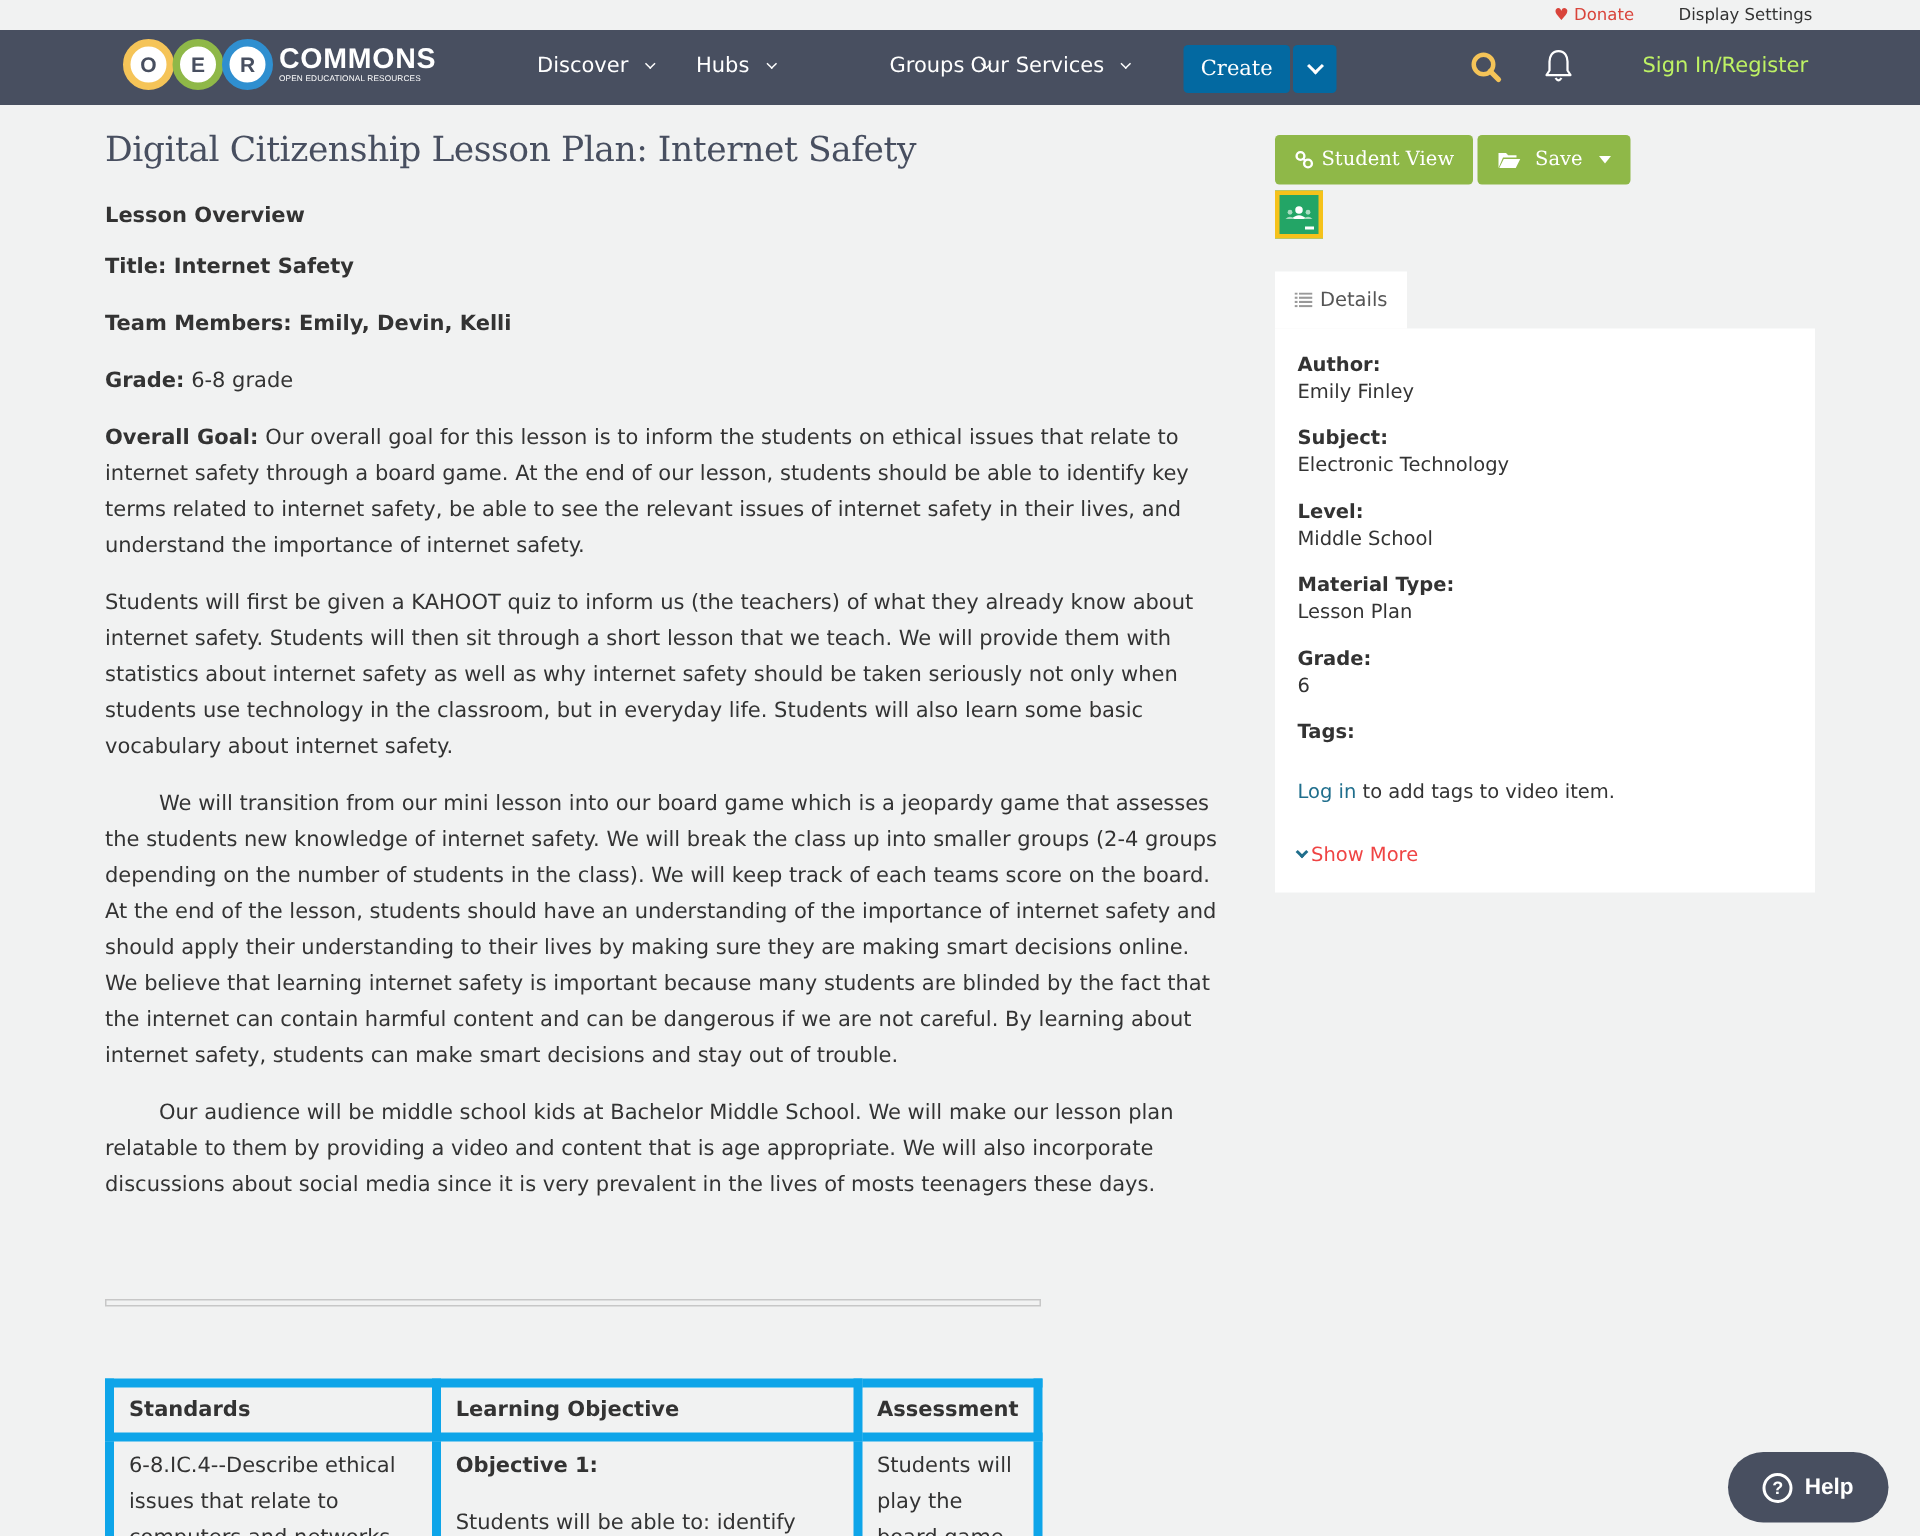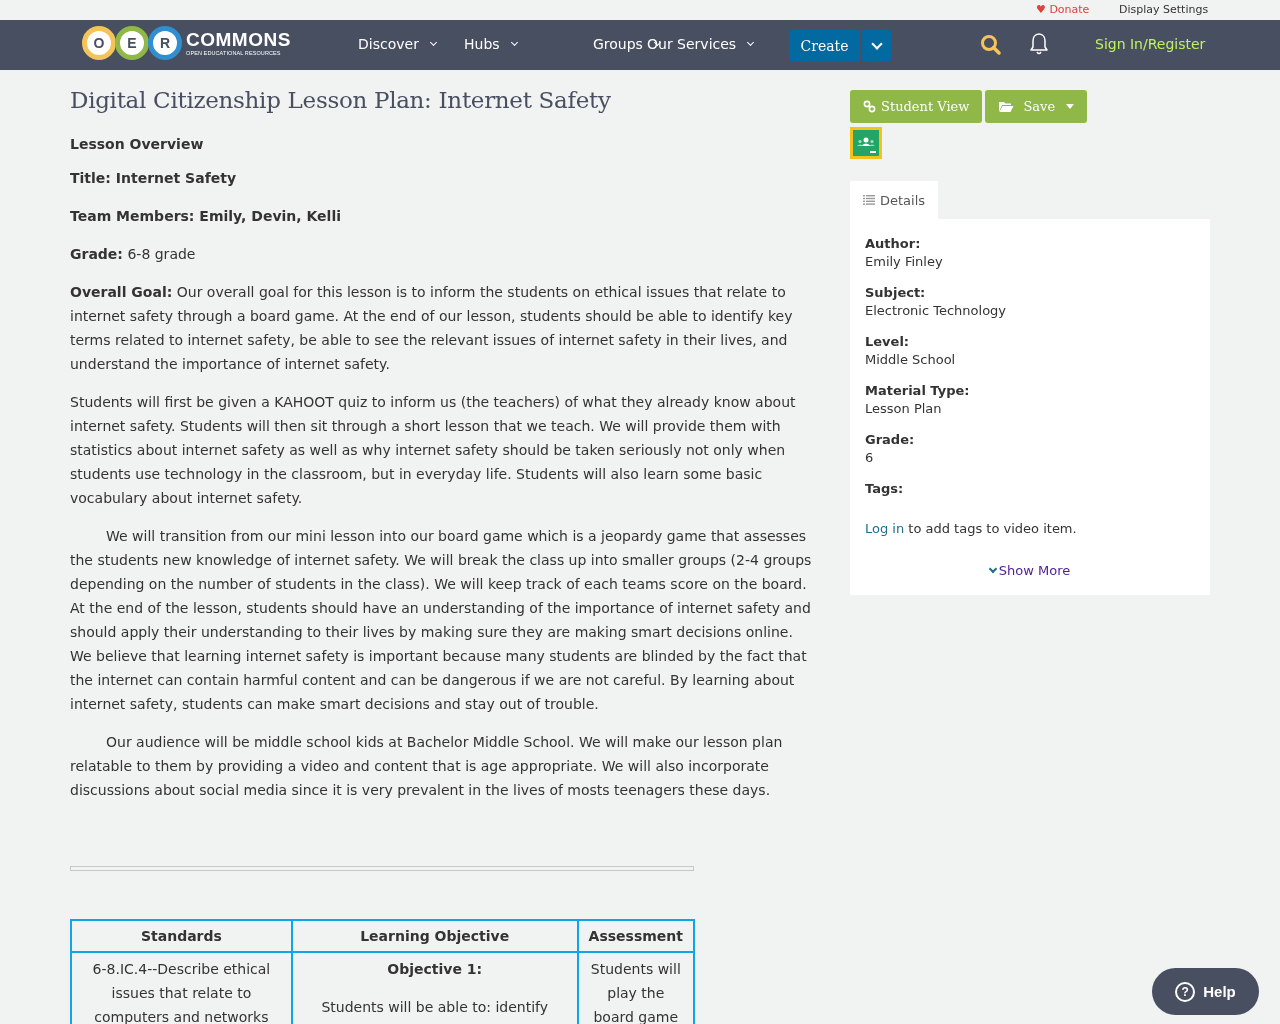--- a/index.html
+++ b/index.html
@@ -107,21 +107,21 @@
   .lesson-overview { margin-bottom: 10px !important; }
   .hr-box {
     margin-top: 64px; width: 624px; height: 5px;
     border: 1px solid #c7c7c7; background: #f1f2f2;
   }
   table.std {
     margin-top: 48px; border-collapse: collapse; width: 625px;
     font-size: 14px; line-height: 24px;
   }
   table.std th, table.std td {
-    border: 2px solid #0ea5e9; text-align: center; vertical-align: top;
+    border: 6px solid #0ea5e9; text-align: left; vertical-align: top;
     padding: 2px 10px;
   }
   table.std th { font-weight: bold; padding: 3px 10px; }
   table.std td { padding-top: 4px; }
   table.std td .obj-head { font-weight: bold; margin-bottom: 14px; display: block; }
 
   
   .sidebar { position: absolute; left: 850px; top: 90px; width: 304px; }
   .action-row { display: flex; gap: 3px; }
   .green-btn {
@@ -146,21 +146,21 @@
   .details-panel {
     background: #fff; width: 360px; height: 376px; padding: 16px 15px;
     font-size: 13px; line-height: 18px;
   }
   .field { margin-bottom: 13px; }
   .field .lbl { font-weight: bold; color: #333; display: block; }
   .field .val { color: #333; display: block; }
   .link { color: #1f6e8c; text-decoration: none; cursor: pointer; }
   .tags-note { margin-top: 22px; }
   .show-more {
-    text-align: center; margin-top: 24px; color: #4c1d95; cursor: pointer;
+    text-align: left; margin-top: 24px; color: #ef4444; cursor: pointer;
   }
   .show-more .chev {
     display: inline-block; width: 6px; height: 6px;
     border-right: 2.5px solid #1f6e8c; border-bottom: 2.5px solid #1f6e8c;
     transform: rotate(45deg); margin-right: 3px; margin-bottom: 3px;
   }
 
   
   .help-btn {
     position: absolute; left: 1152px; top: 968px; width: 107px; height: 47px;

